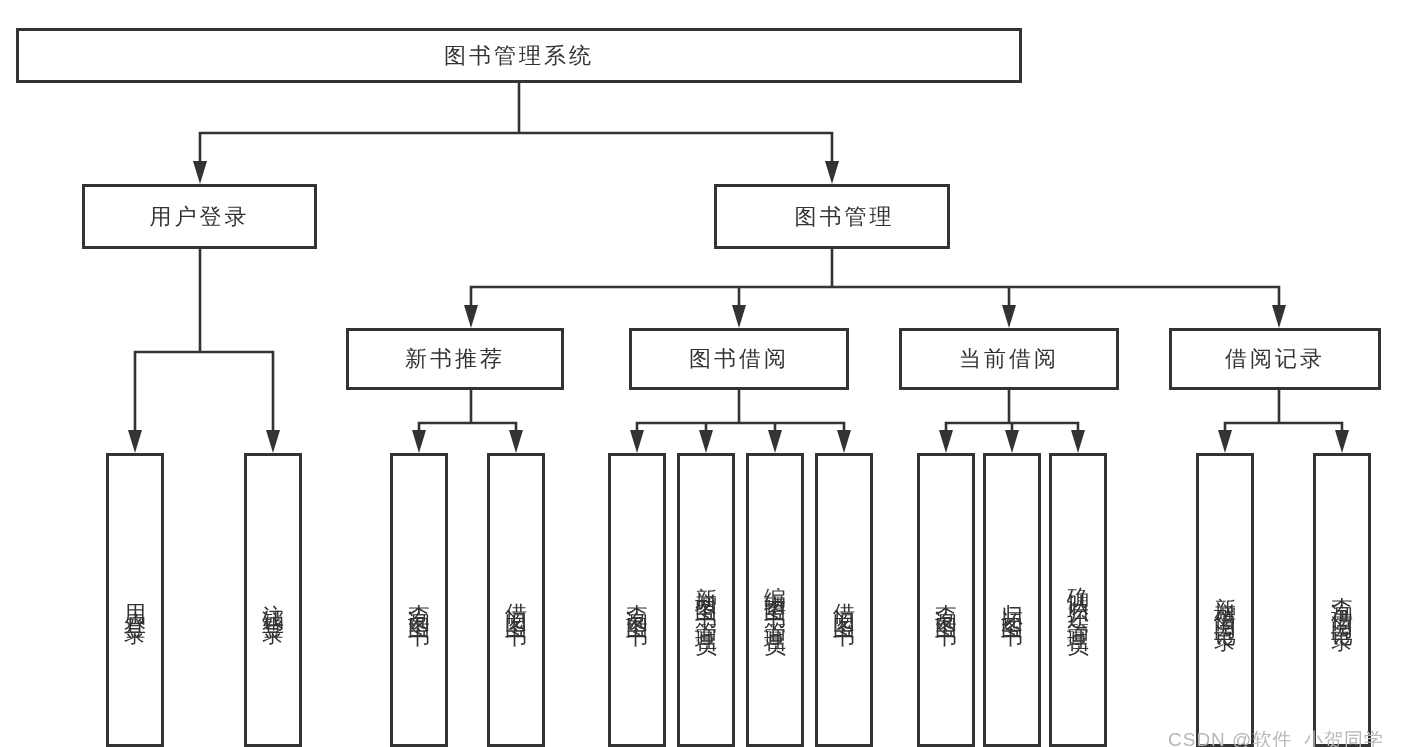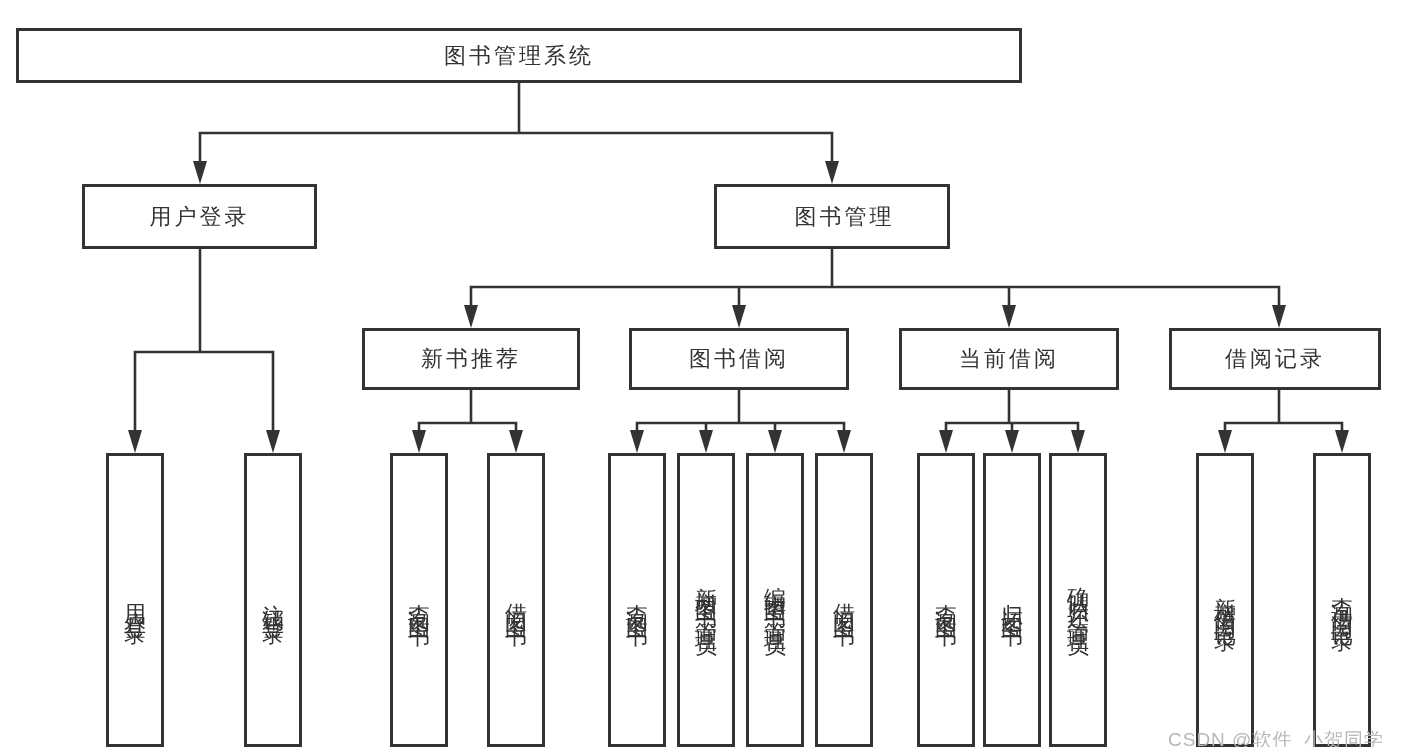--- a/index.html
+++ b/index.html
@@ -102,21 +102,21 @@
       <polygon points="1071,415 1085,415 1078,438"></polygon>
       <polygon points="1218,415 1232,415 1225,438"></polygon>
       <polygon points="1335,415 1349,415 1342,438"></polygon>
     </svg>
 
   <div class="node" style="left:16px; top:13px; width:1006px; height:55px;">图书管理系统</div>
 
   <div class="node" style="left:82px; top:169px; width:235px; height:65px;">用户登录</div>
   <div class="node" style="left:714px; top:169px; width:236px; height:65px;padding-left:25px;">图书管理</div>
 
-  <div class="node" style="left:362px; top:313px; width:218px; height:62px;">新书推荐</div>
+  <div class="node" style="left:346px; top:313px; width:218px; height:62px;">新书推荐</div>
   <div class="node" style="left:899px; top:313px; width:220px; height:62px;">当前借阅</div>
   <div class="node" style="left:629px; top:313px; width:220px; height:62px;">图书借阅</div>
   <div class="node" style="left:1169px; top:313px; width:212px; height:62px;">借阅记录</div>
 
   <div class="node v" style="left:106px; top:438px; width:58px; height:294px;">用户登录</div>
   <div class="node v" style="left:244px; top:438px; width:58px; height:294px;">注销登录</div>
 
   <div class="node v" style="left:390px; top:438px; width:58px; height:294px;">查询图书</div>
   <div class="node v" style="left:487px; top:438px; width:58px; height:294px;">借阅图书</div>
 

